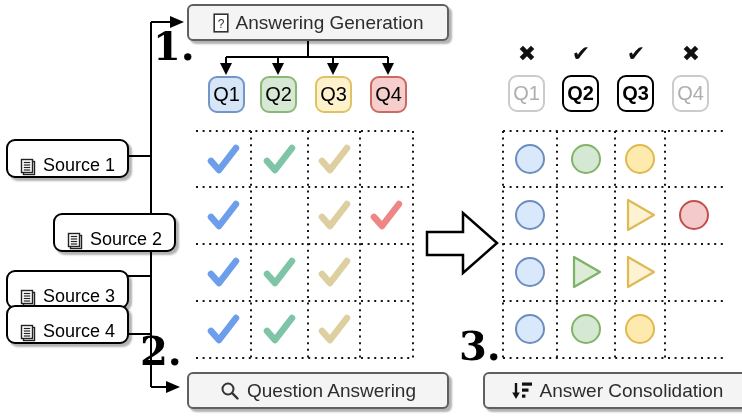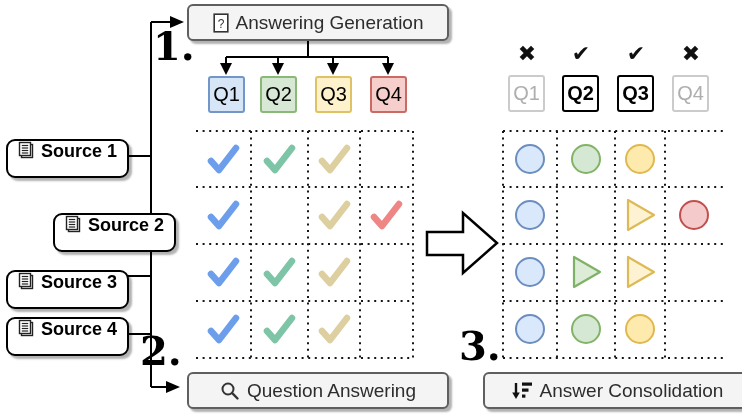--- a/index.html
+++ b/index.html
@@ -4,25 +4,25 @@
 <style>
   html,body{margin:0;padding:0;background:#fff;}
   .canvas{position:relative;width:742px;height:418px;background:#fff;overflow:hidden;
           font-family:"Liberation Sans",sans-serif;}
   svg.overlay{position:absolute;left:0;top:0;width:742px;height:418px;}
   .procbox{position:absolute;display:flex;align-items:center;justify-content:center;gap:7px;
            background:#f4f4f4;border:2px solid #5f5f5f;border-radius:6px;
            box-shadow:3px 3px 2px rgba(0,0,0,0.30);color:#2d2d2d;font-size:19px;}
   .stepnum{position:absolute;font-family:"DejaVu Serif",serif;font-weight:700;
            font-size:40px;color:#000;line-height:1;}
-  .source-box{position:absolute;left:6px;width:119px;height:35px;display:flex;align-items:flex-start;
+  .source-box{position:absolute;left:6px;width:119px;height:35px;display:flex;align-items:flex-end;
               justify-content:center;gap:6px;background:#fff;border:2px solid #000;border-radius:9px;
-              box-shadow:3px 3px 2px rgba(0,0,0,0.30);font-size:18px;color:#000;font-weight:bold;}
+              box-shadow:3px 3px 2px rgba(0,0,0,0.30);font-size:18px;color:#000;}
   .chip{position:absolute;width:37px;height:37px;display:flex;align-items:center;justify-content:center;
-        border-radius:3px;font-size:20px;color:#000;box-sizing:border-box;border:2px solid #888;}
+        border-radius:9px;font-size:20px;color:#000;box-sizing:border-box;border:2px solid #888;}
   .chip.kept{border:2.5px solid #000;font-weight:bold;background:#fff;}
   .chip.discarded{border:2px solid #cbcbcb;color:#aeaeae;background:#fff;}
   .hmark{position:absolute;width:40px;height:26px;display:flex;align-items:center;justify-content:center;
          font-family:"DejaVu Sans",sans-serif;font-weight:bold;font-size:22px;color:#101010;}
   .cell{position:absolute;width:40px;height:40px;display:flex;align-items:center;justify-content:center;}
   .circle{box-sizing:border-box;width:30px;height:30px;border-radius:50%;border:2px solid;}
 </style>
 </head>
 <body>
 
@@ -123,21 +123,21 @@
         <svg width="17" height="18" viewBox="0 0 17 18">
           <rect x="3.5" y="3.5" width="11" height="13" fill="#fff" stroke="#222" stroke-width="1.4"></rect>
           <rect x="1.5" y="1.5" width="11" height="13" fill="#fff" stroke="#222" stroke-width="1.4"></rect>
           <line x1="3.8" y1="4.5" x2="10.2" y2="4.5" stroke="#222" stroke-width="1.2"></line>
           <line x1="3.8" y1="7" x2="10.2" y2="7" stroke="#222" stroke-width="1.2"></line>
           <line x1="3.8" y1="9.5" x2="10.2" y2="9.5" stroke="#222" stroke-width="1.2"></line>
           <line x1="3.8" y1="12" x2="10.2" y2="12" stroke="#222" stroke-width="1.2"></line>
         </svg>
         <div>Source 3</div>
       </div>
-      <div class="source-box" style="top: 317px;">
+      <div class="source-box" style="top: 305px;">
         <svg width="17" height="18" viewBox="0 0 17 18">
           <rect x="3.5" y="3.5" width="11" height="13" fill="#fff" stroke="#222" stroke-width="1.4"></rect>
           <rect x="1.5" y="1.5" width="11" height="13" fill="#fff" stroke="#222" stroke-width="1.4"></rect>
           <line x1="3.8" y1="4.5" x2="10.2" y2="4.5" stroke="#222" stroke-width="1.2"></line>
           <line x1="3.8" y1="7" x2="10.2" y2="7" stroke="#222" stroke-width="1.2"></line>
           <line x1="3.8" y1="9.5" x2="10.2" y2="9.5" stroke="#222" stroke-width="1.2"></line>
           <line x1="3.8" y1="12" x2="10.2" y2="12" stroke="#222" stroke-width="1.2"></line>
         </svg>
         <div>Source 4</div>
       </div>

